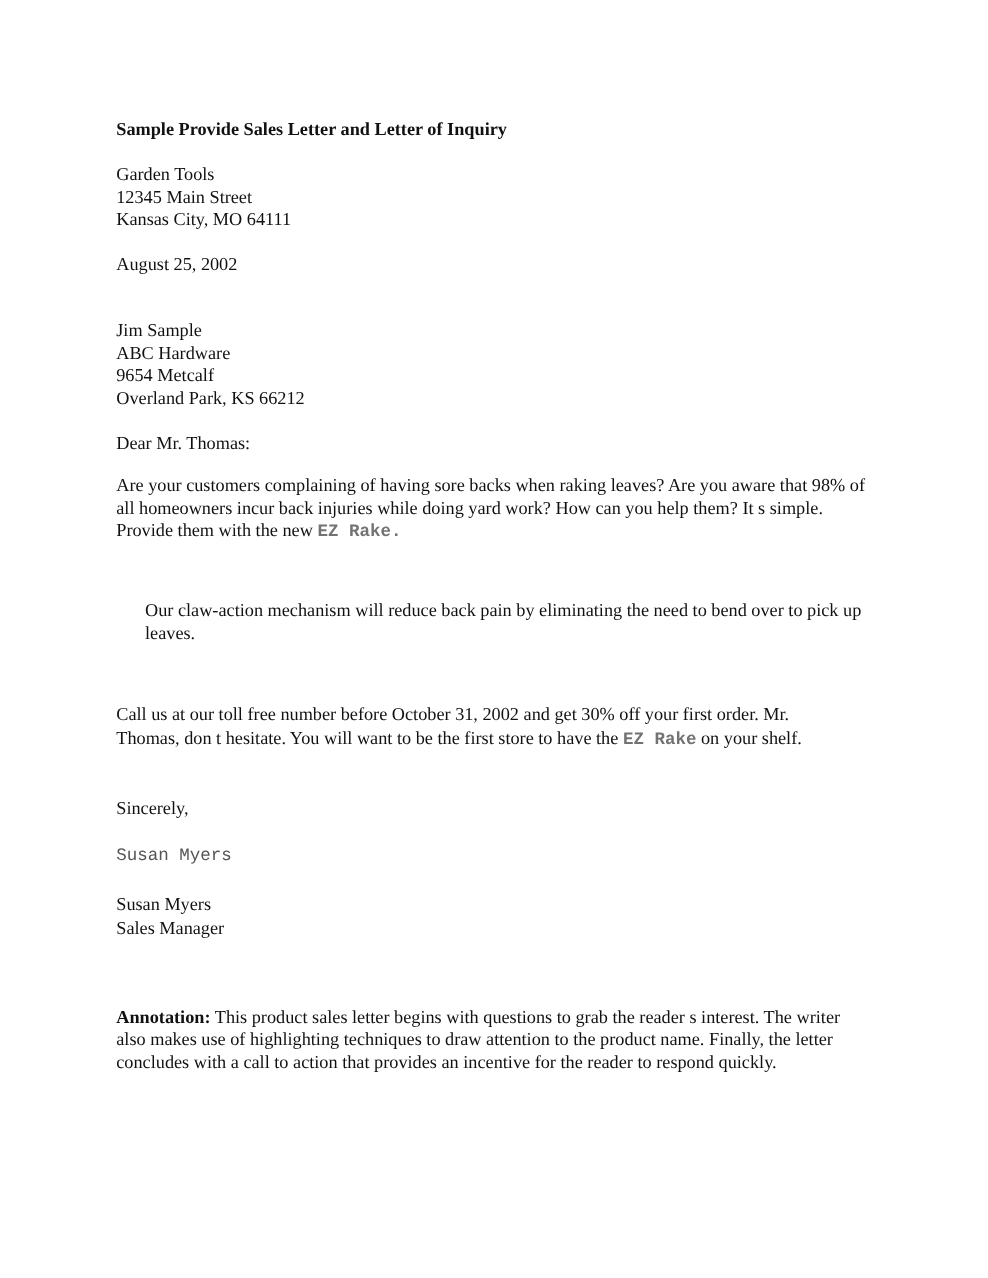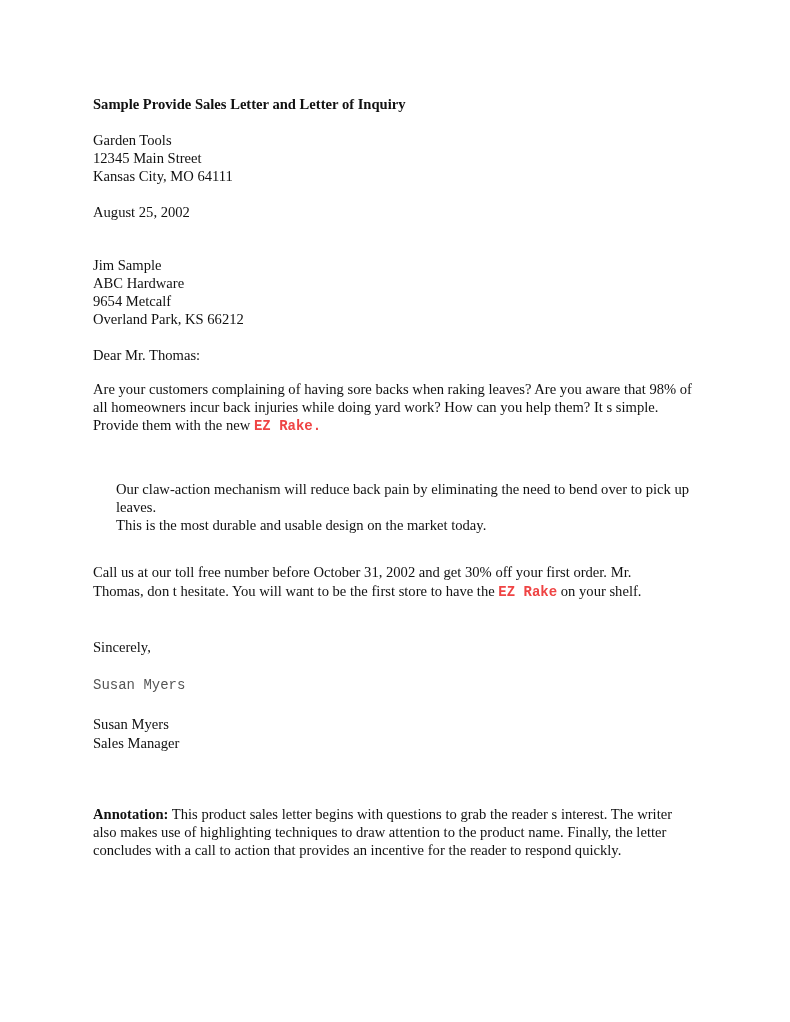--- a/index.html
+++ b/index.html
@@ -5,21 +5,21 @@
     html, body { margin: 0; padding: 0; background: #ffffff; }
     body { width: 790px; height: 1022px; position: relative; overflow: hidden; }
     .page {
       position: absolute; left: 93px; top: 0; width: 610px;
       font-family: "Liberation Serif", serif; font-size: 14.6px; color: #111;
       line-height: 18px;
     }
     .abs { position: absolute; left: 0; white-space: nowrap; }
     .title { font-weight: bold; }
     .para { position: absolute; left: 0; width: 600px; white-space: normal; }
-    .mono-green { font-family: "Liberation Mono", monospace; color: #ef4444; font-weight: bold; font-size: 14px; }
+    .mono-green { font-family: "Liberation Mono", monospace; color: #737373; font-weight: bold; font-size: 14px; }
     .sig { font-family: "Liberation Mono", monospace; color: #555; font-size: 14px; }
     .indent { position: absolute; left: 23px; width: 590px; }
     .bold { font-weight: bold; }
   </style>
 </head>
 <body>
 
 <div class="page">
   <div class="abs title" style="top:95px;">Sample Provide Sales Letter and Letter of Inquiry</div>
 
@@ -35,21 +35,20 @@
   <div class="abs" style="top:310px;">Overland Park, KS 66212</div>
 
   <div class="abs" style="top:346px;">Dear Mr. Thomas:</div>
 
   <div class="para" style="top:380px; width:605px;">
     <span>Are your customers complaining of having sore backs when raking leaves? Are you aware that 98% of all homeowners incur back injuries while doing yard work? How can you help them? It s simple. Provide them with the new </span><span class="mono-green">EZ Rake.</span>
   </div>
 
   <div class="indent" style="top:456px; position:absolute;margin-top:24px;">
     <div>Our claw-action mechanism will reduce back pain by eliminating the need to bend over to pick up leaves.</div>
-    <div>This is the most durable and usable design on the market today.</div>
   </div>
 
   <div class="para" style="top:563px; width:590px; line-height:19px;">
     <span>Call us at our toll free number before October 31, 2002 and get 30% off your first order. Mr. Thomas, don t hesitate. You will want to be the first store to have the </span><span class="mono-green">EZ Rake</span><span> on your shelf.</span>
   </div>
 
   <div class="abs" style="top:638px;">Sincerely,</div>
 
   <div class="abs sig" style="top:676px;">Susan Myers</div>
 

